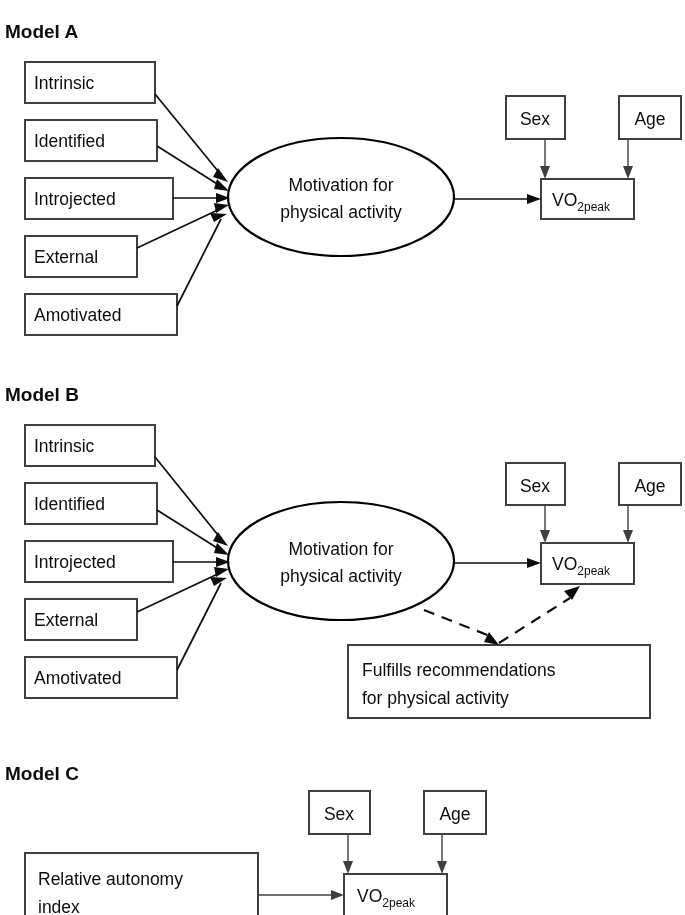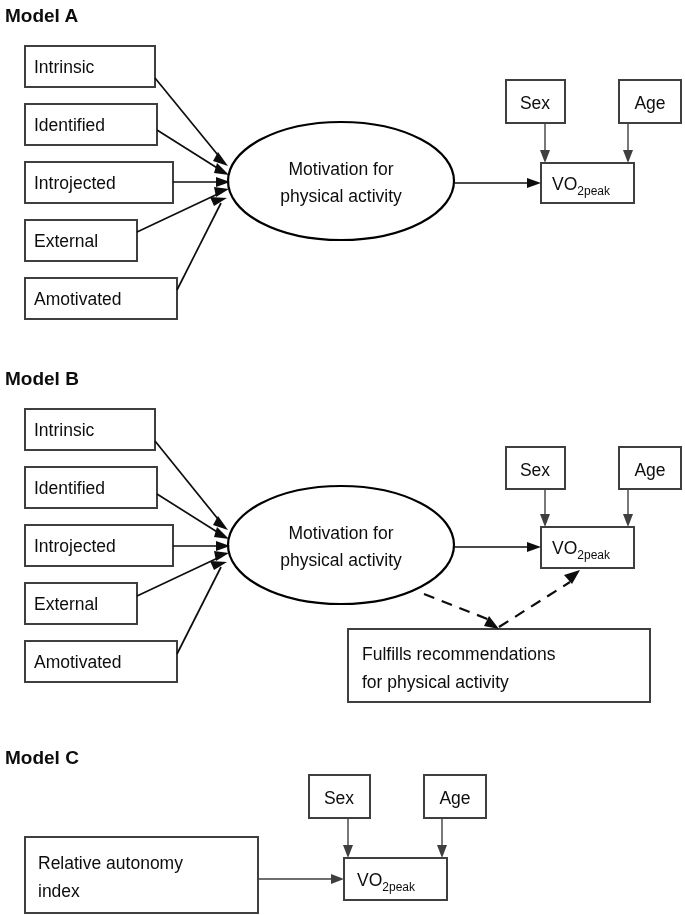--- a/index.html
+++ b/index.html
@@ -11,21 +11,21 @@
     width: 685px;
     height: 915px;
     font-family: "Liberation Sans", sans-serif;
     color: #000000;
     position: relative;
     overflow: hidden;
   }
   #diagram-root {
     position: absolute;
     left: 0;
-    top: 0;
+    top: 16px;
     width: 685px;
     height: 778px;
   }
   .model-title {
     font-weight: bold;
     font-size: 19px;
     fill: #0d0d0d;
     font-family: "Liberation Sans", sans-serif;
   }
   .node-box {

